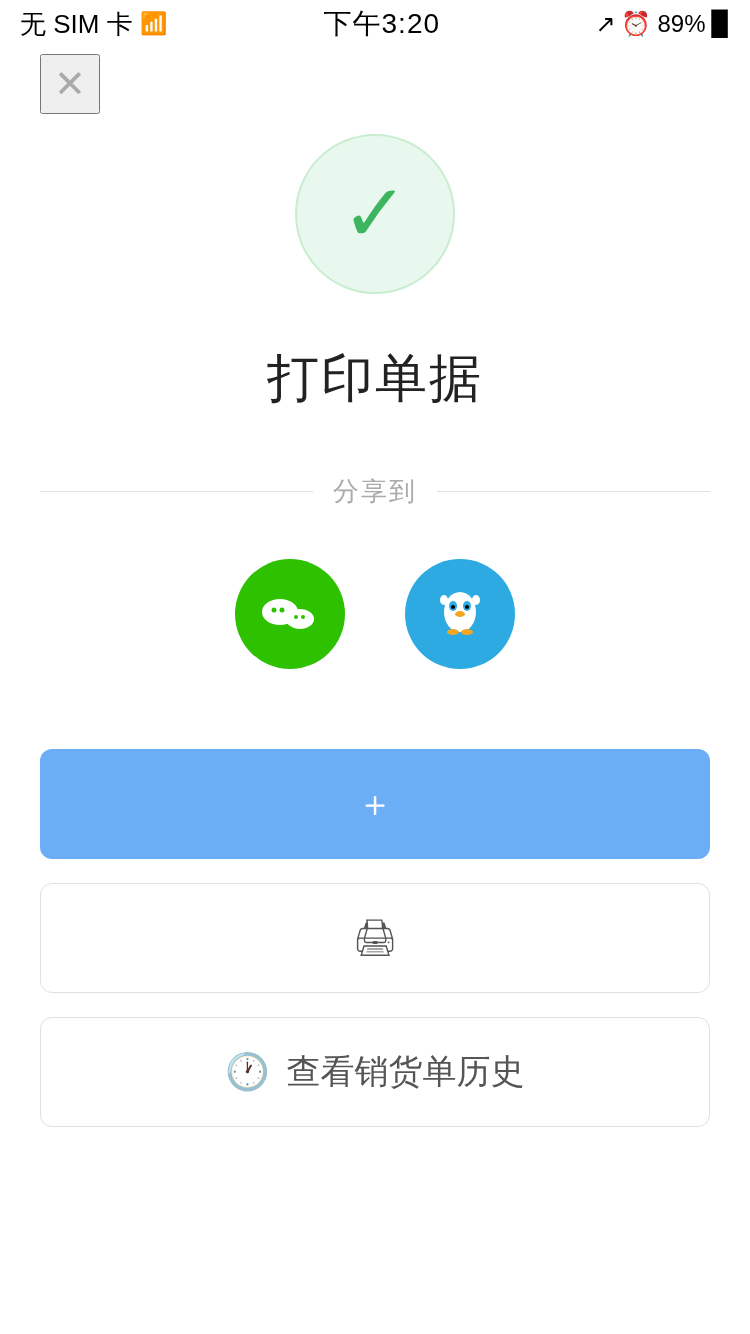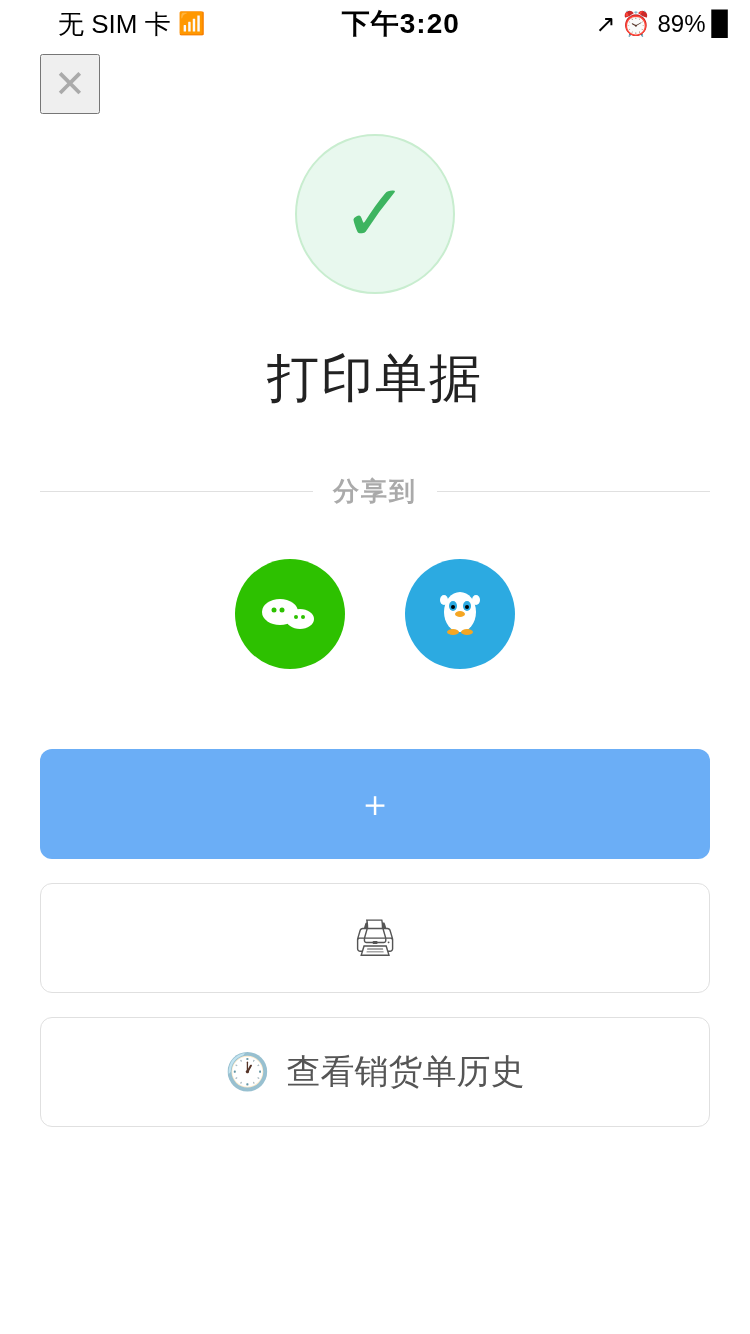--- a/index.html
+++ b/index.html
@@ -18,39 +18,38 @@
     }
 
     
     .status-bar {
       display: flex;
       align-items: center;
       justify-content: space-between;
       padding: 8px 20px 4px 20px;
       height: 44px;
       background: #fff;
-      margin-left: 38px;
     }
 
     .status-left {
       display: flex;
       align-items: center;
       gap: 8px;
       font-size: 26px;
       font-weight: 500;
       color: #000;
     }
 
     .wifi-icon {
       font-size: 22px;
     }
 
     .status-center {
       font-size: 28px;
-      font-weight: 700;
+      font-weight: 400;
       color: #000;
       letter-spacing: 1px;
     }
 
     .status-right {
       display: flex;
       align-items: center;
       gap: 6px;
       font-size: 24px;
       color: #000;
@@ -113,21 +112,20 @@
     .share-section {
       margin-top: 60px;
       width: 100%;
       padding: 0 40px;
     }
 
     .share-divider {
       display: flex;
       align-items: center;
       gap: 20px;
-      font-weight: bold;
     }
 
     .divider-line {
       flex: 1;
       height: 1px;
       background: #e0e0e0;
     }
 
     .share-label {
       font-size: 26px;

